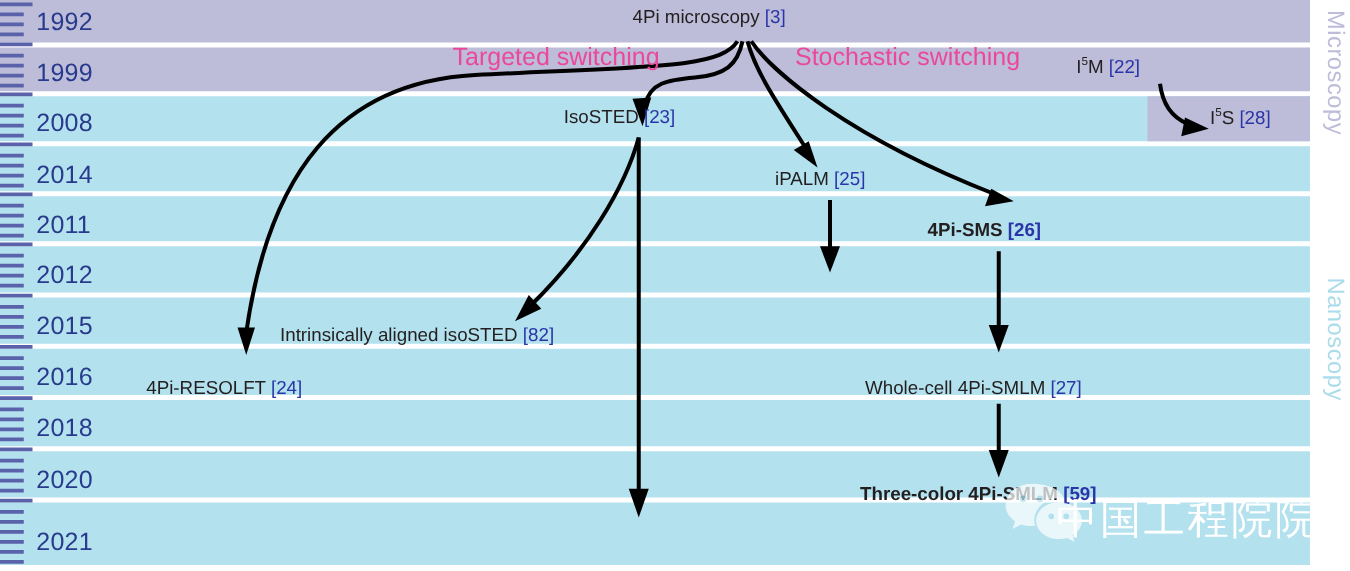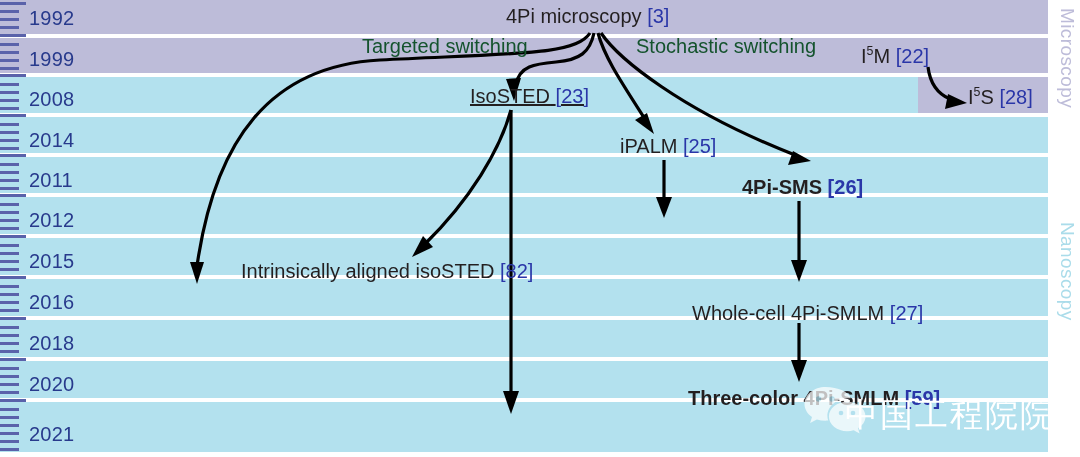--- a/index.html
+++ b/index.html
@@ -43,34 +43,34 @@
     font-size:19px;
     letter-spacing:.4px;
     white-space:nowrap;
   }
   .era.microscopy{color:#bdbcd9;}
   .era.nanoscopy{color:#aadcea;}
 
   
   .node{
     position:absolute;
-    font-size:20px;
+    font-size:15px;
     color:#231f20;
     white-space:nowrap;
     line-height:1;
     text-align:right;
   }
   .node .ref{color:#2a36a8;}
   .node sup{font-size:0.62em;vertical-align:super;line-height:0;}
 
   
   .caption{
     position:absolute;
     font-size:20px;
-    color:#14532d;
+    color:#ec4899;
     white-space:nowrap;
     line-height:1;
   }
 
   
   .arrows{position:absolute;left:0;top:0;width:1080px;height:457px;pointer-events:none;}
   .arrows path,.arrows line{fill:none;stroke:#000000;stroke-width:3.2;}
   .arrows .hd{fill:#000000;stroke:none;}
 
   
@@ -242,41 +242,45 @@
   <div class="node" style="left:861px;top:46px;">
     <span>I</span><sup>5</sup><span>M</span>
     <span class="ref">[22]</span>
   </div>
 
   <div class="node" style="left:968px;top:87px;">
     <span>I</span><sup>5</sup><span>S</span>
     <span class="ref">[28]</span>
   </div>
 
-  <div class="node" style="left:470px;top:86px;text-decoration:underline;">
+  <div class="node" style="left:451px;top:86px;">
     <span>IsoSTED</span>
     <span class="ref">[23]</span>
   </div>
 
   <div class="node" style="left:620px;top:136px;">
     <span>iPALM</span>
     <span class="ref">[25]</span>
   </div>
 
   <div class="node" style="left:742px;top:177px;font-weight:bold;">
     <span>4Pi-SMS</span>
     <span class="ref">[26]</span>
   </div>
 
 
-  <div class="node" style="left:224px;top:261px;margin-left:17px;">
+  <div class="node" style="left:224px;top:261px;">
     <span>Intrinsically aligned isoSTED</span>
     <span class="ref">[82]</span>
   </div>
 
+  <div class="node" style="left:117px;top:303px;">
+    <span>4Pi-RESOLFT</span>
+    <span class="ref">[24]</span>
+  </div>
 
   <div class="node" style="left:692px;top:303px;">
     <span>Whole-cell 4Pi-SMLM</span>
     <span class="ref">[27]</span>
   </div>
 
   <div class="node" style="left:688px;top:388px;font-weight:bold;">
     <span>Three-color 4Pi-SMLM</span>
     <span class="ref">[59]</span>
   </div>

